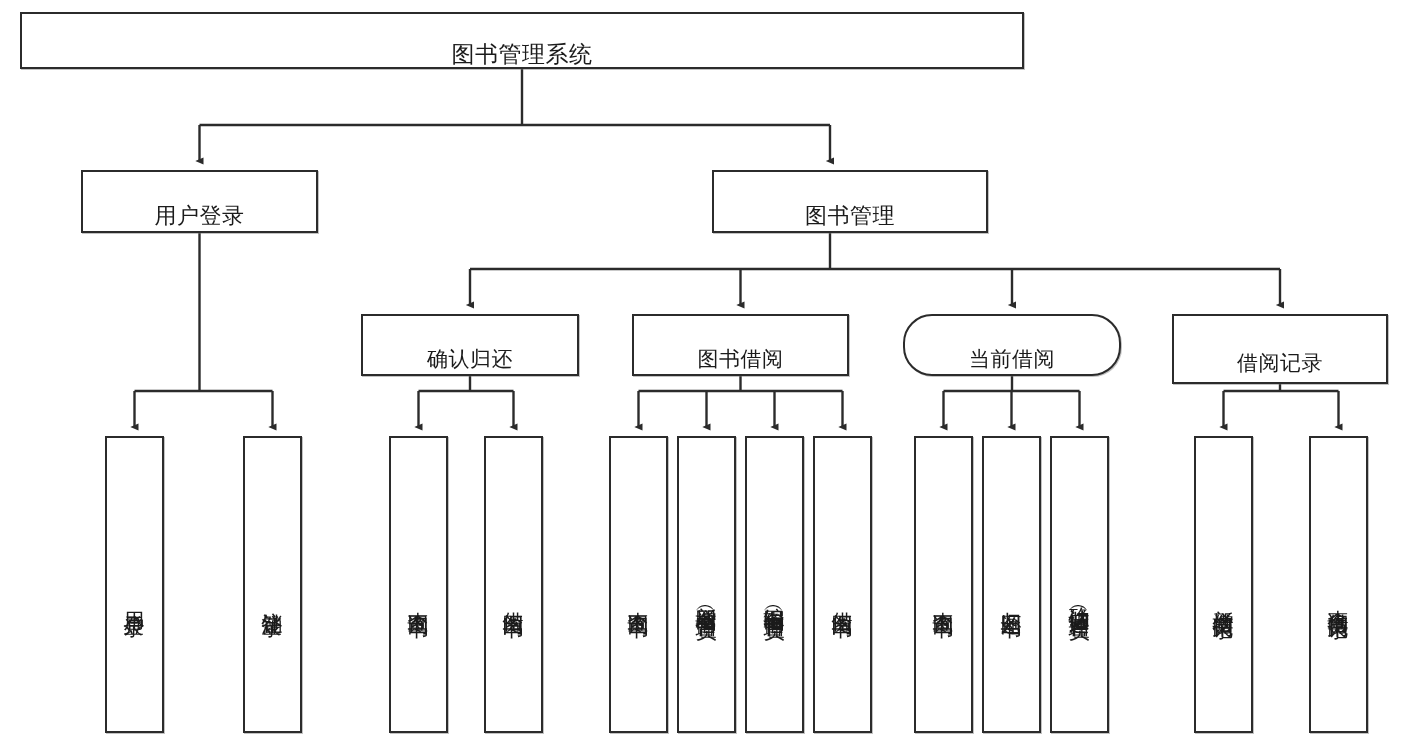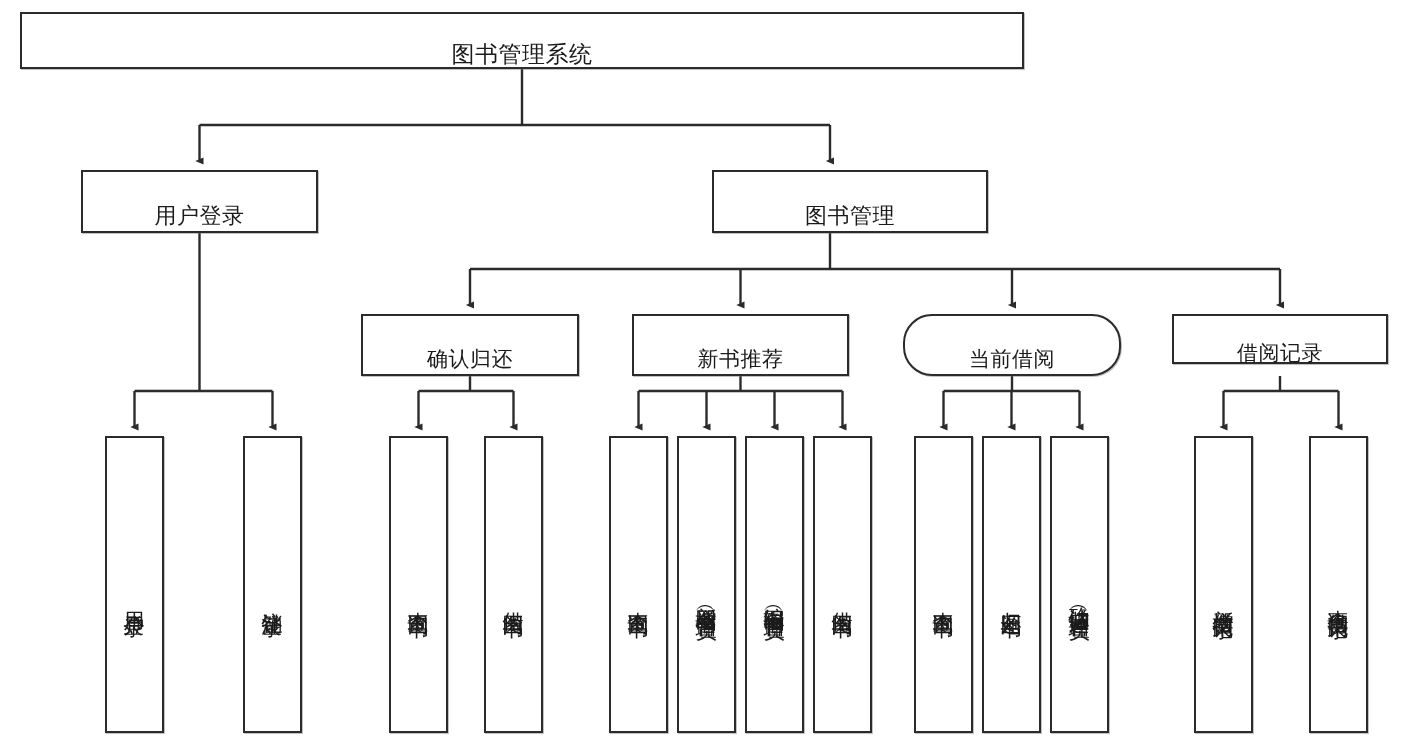--- a/index.html
+++ b/index.html
@@ -116,26 +116,26 @@
       <div class="node level2" style="left: 81px; top: 170px; width: 237px; height: 63px;">
         <div class="node-label">用户登录</div>
       </div>
       <div class="node level2" style="left: 712px; top: 170px; width: 276px; height: 63px;">
         <div class="node-label">图书管理</div>
       </div>
       <div class="node level3" style="left: 361px; top: 314px; width: 218px; height: 62px;">
         <div class="node-label">确认归还</div>
       </div>
       <div class="node level3" style="left: 632px; top: 314px; width: 217px; height: 62px;">
-        <div class="node-label">新书推荐</div>
+        <div class="node-label">图书借阅</div>
       </div>
       <div class="node level3" style="left: 903px; top: 314px; width: 218px; height: 62px; border-radius: 29px;">
         <div class="node-label">当前借阅</div>
       </div>
-      <div class="node level3" style="left: 1172px; top: 314px; width: 216px; height: 50px;">
+      <div class="node level3" style="left: 1172px; top: 314px; width: 216px; height: 70px;">
         <div class="node-label">借阅记录</div>
       </div>
       <div class="node level4 vertical" style="left: 105px; top: 436px; width: 59px; height: 297px;">
         <div class="node-label">用户登录</div>
       </div>
       <div class="node level4 vertical" style="left: 243px; top: 436px; width: 59px; height: 297px;">
         <div class="node-label">注销登录</div>
       </div>
       <div class="node level4 vertical" style="left: 389px; top: 436px; width: 59px; height: 297px;">
         <div class="node-label">查询图书</div>

